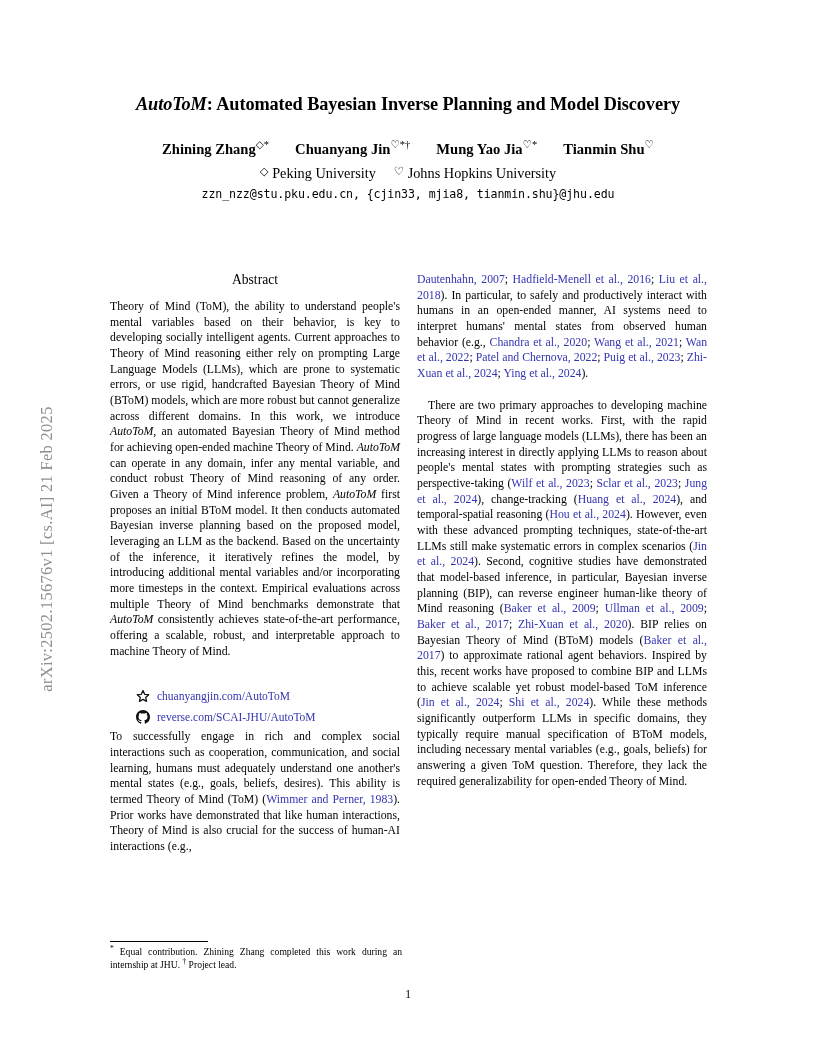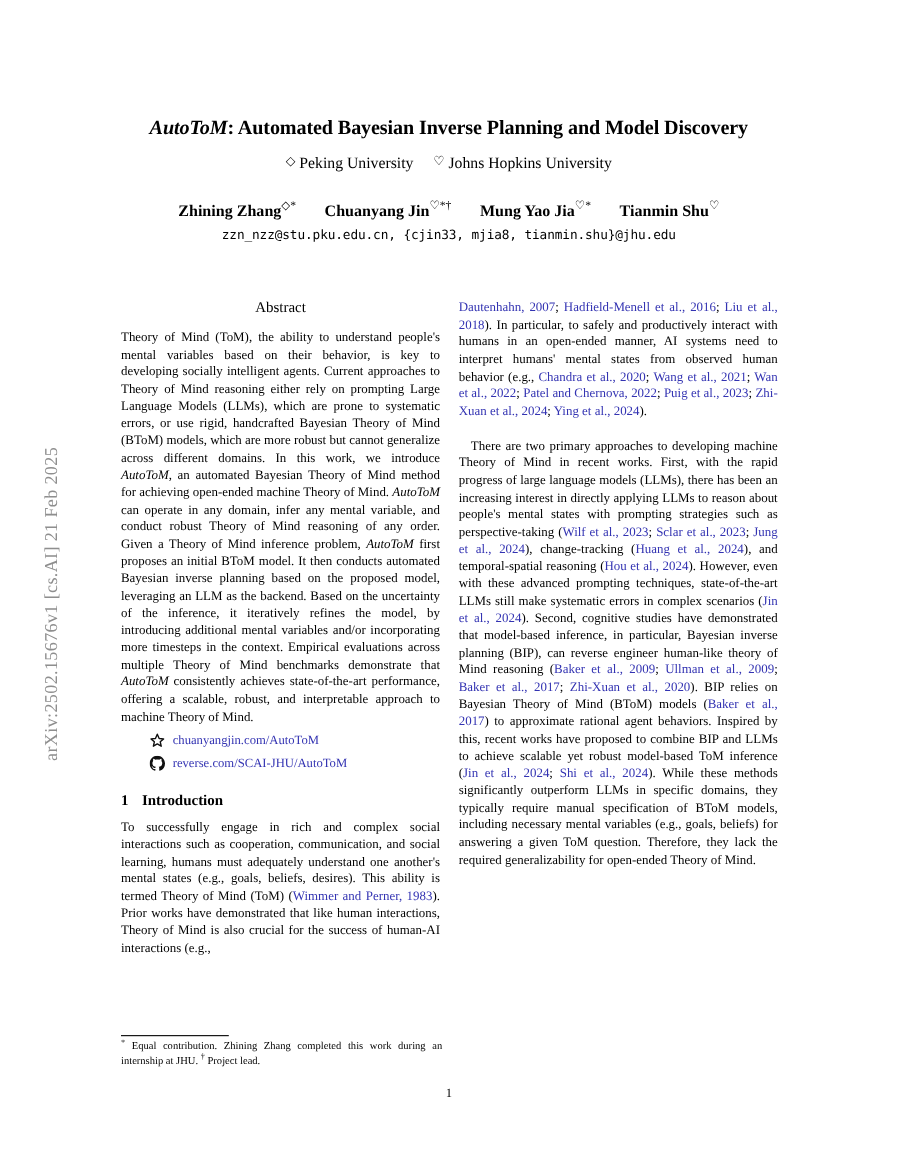--- a/index.html
+++ b/index.html
@@ -47,21 +47,21 @@
     position: absolute;
     left: 108px;
     top: 92px;
     width: 600px;
     text-align: center;
   }
   #paper-title {
     font-size: 18.3px;
     font-weight: bold;
     line-height: 1.33;
-    margin: 12px;
+    margin: 0;
     letter-spacing: -0.1px;
   }
   #paper-title .ital { font-style: italic; }
 
   #authors {
     margin-top: 25px;
     font-size: 14.6px;
     font-weight: bold;
     line-height: 1.2;
   }
@@ -116,21 +116,21 @@
     text-justify: inter-word;
     margin: 0;
     hyphens: none;
   }
   p.body + p.body { text-indent: 11px; margin-top: 16px; }
   .ital { font-style: italic; }
   .cite { color: #3333b2; }
 
   
   #links {
-    margin-top: 5px;
+    margin-top: 28px;
     padding-left: 26px;
     text-align: right;
   }
   .link-row {
     display: flex;
     align-items: center;
     gap: 7px;
     margin-bottom: 4px;
     height: 17px;
   }
@@ -190,26 +190,26 @@
 
 <div id="arxiv-stamp">arXiv:2502.15676v1  [cs.AI]  21 Feb 2025</div>
 
 <div id="page">
 
   <div id="title-block">
     <h1 id="paper-title">
       <span class="ital">AutoToM</span><span>: Automated Bayesian Inverse Planning and Model Discovery</span><br>
     </h1>
 
+    <div id="authors">
+      <span class="author"><span>Zhining Zhang</span><sup class="mark">◇*</sup></span><span class="gap"></span><span class="author"><span>Chuanyang Jin</span><sup class="mark">♡*†</sup></span><span class="gap"></span><span class="author"><span>Mung Yao Jia</span><sup class="mark">♡*</sup></span><span class="gap"></span><span class="author"><span>Tianmin Shu</span><sup class="mark">♡</sup></span>
+    </div>
+
     <div id="affils">
       <span class="sym">◇</span>&nbsp;<span>Peking University</span><span class="gap"></span><span class="sym">♡</span>&nbsp;<span>Johns Hopkins University</span>
-    </div>
-
-    <div id="authors">
-      <span class="author"><span>Zhining Zhang</span><sup class="mark">◇*</sup></span><span class="gap"></span><span class="author"><span>Chuanyang Jin</span><sup class="mark">♡*†</sup></span><span class="gap"></span><span class="author"><span>Mung Yao Jia</span><sup class="mark">♡*</sup></span><span class="gap"></span><span class="author"><span>Tianmin Shu</span><sup class="mark">♡</sup></span>
     </div>
 
     <div id="emails">zzn_nzz@stu.pku.edu.cn, {cjin33, mjia8, tianmin.shu}@jhu.edu</div>
   </div>
 
   <div id="col-left">
 
     <h2 class="abstract-head">Abstract</h2>
 
     <p class="body"><span>Theory of Mind (ToM), the ability to understand people's mental variables based on their behavior, is key to developing socially intelligent agents. Current approaches to Theory of Mind reasoning either rely on prompting Large Language Models (LLMs), which are prone to systematic errors, or use rigid, handcrafted Bayesian Theory of Mind (BToM) models, which are more robust but cannot generalize across different domains. In this work, we introduce </span><span class="ital">AutoToM</span><span>, an automated Bayesian Theory of Mind method for achieving open-ended machine Theory of Mind. </span><span class="ital">AutoToM</span><span> can operate in any domain, infer any mental variable, and conduct robust Theory of Mind reasoning of any order. Given a Theory of Mind inference problem, </span><span class="ital">AutoToM</span><span> first proposes an initial BToM model. It then conducts automated Bayesian inverse planning based on the proposed model, leveraging an LLM as the backend. Based on the uncertainty of the inference, it iteratively refines the model, by introducing additional mental variables and/or incorporating more timesteps in the context. Empirical evaluations across multiple Theory of Mind benchmarks demonstrate that </span><span class="ital">AutoToM</span><span> consistently achieves state-of-the-art performance, offering a scalable, robust, and interpretable approach to machine Theory of Mind.</span></p>
@@ -226,21 +226,20 @@
       <div class="link-row">
         <span class="glyph">
           <svg width="14" height="14" viewBox="0 0 16 16" fill="#111111">
             <path d="M8 0C3.58 0 0 3.58 0 8c0 3.54 2.29 6.53 5.47 7.59.4.07.55-.17.55-.38 0-.19-.01-.82-.01-1.49-2.01.37-2.53-.49-2.69-.94-.09-.23-.48-.94-.82-1.13-.28-.15-.68-.52-.01-.53.63-.01 1.08.58 1.23.82.72 1.21 1.87.87 2.33.66.07-.52.28-.87.51-1.07-1.78-.2-3.64-.89-3.64-3.95 0-.87.31-1.59.82-2.15-.08-.2-.36-1.02.08-2.12 0 0 .67-.21 2.2.82.64-.18 1.32-.27 2-.27s1.36.09 2 .27c1.53-1.04 2.2-.82 2.2-.82.44 1.1.16 1.92.08 2.12.51.56.82 1.27.82 2.15 0 3.07-1.87 3.75-3.65 3.95.29.25.54.73.54 1.48 0 1.07-.01 1.93-.01 2.2 0 .21.15.46.55.38A8.01 8.01 0 0 0 16 8c0-4.42-3.58-8-8-8z"></path>
           </svg>
         </span>
         <span class="link-text">reverse.com/SCAI-JHU/AutoToM</span>
       </div>
     </div>
 
-    <h2 class="section-head"><span class="num">1</span><span>Introduction</span></h2>
 
     <p class="body"><span>To successfully engage in rich and complex social interactions such as cooperation, communication, and social learning, humans must adequately understand one another's mental states (e.g., goals, beliefs, desires). This ability is termed Theory of Mind (ToM) (</span><span class="cite">Wimmer and Perner, 1983</span><span>). Prior works have demonstrated that like human interactions, Theory of Mind is also crucial for the success of human-AI interactions (e.g., </span></p>
   </div>
 
   <div id="col-right">
     <p class="body"><span class="cite">Dautenhahn, 2007</span><span>; </span><span class="cite">Hadfield-Menell et al., 2016</span><span>; </span><span class="cite">Liu et al., 2018</span><span>). In particular, to safely and productively interact with humans in an open-ended manner, AI systems need to interpret humans' mental states from observed human behavior (e.g., </span><span class="cite">Chandra et al., 2020</span><span>; </span><span class="cite">Wang et al., 2021</span><span>; </span><span class="cite">Wan et al., 2022</span><span>; </span><span class="cite">Patel and Chernova, 2022</span><span>; </span><span class="cite">Puig et al., 2023</span><span>; </span><span class="cite">Zhi-Xuan et al., 2024</span><span>; </span><span class="cite">Ying et al., 2024</span><span>).</span></p>
 
     <p class="body"><span>There are two primary approaches to developing machine Theory of Mind in recent works. First, with the rapid progress of large language models (LLMs), there has been an increasing interest in directly applying LLMs to reason about people's mental states with prompting strategies such as perspective-taking (</span><span class="cite">Wilf et al., 2023</span><span>; </span><span class="cite">Sclar et al., 2023</span><span>; </span><span class="cite">Jung et al., 2024</span><span>), change-tracking (</span><span class="cite">Huang et al., 2024</span><span>), and temporal-spatial reasoning (</span><span class="cite">Hou et al., 2024</span><span>). However, even with these advanced prompting techniques, state-of-the-art LLMs still make systematic errors in complex scenarios (</span><span class="cite">Jin et al., 2024</span><span>). Second, cognitive studies have demonstrated that model-based inference, in particular, Bayesian inverse planning (BIP), can reverse engineer human-like theory of Mind reasoning (</span><span class="cite">Baker et al., 2009</span><span>; </span><span class="cite">Ullman et al., 2009</span><span>; </span><span class="cite">Baker et al., 2017</span><span>; </span><span class="cite">Zhi-Xuan et al., 2020</span><span>). BIP relies on Bayesian Theory of Mind (BToM) models (</span><span class="cite">Baker et al., 2017</span><span>) to approximate rational agent behaviors. Inspired by this, recent works have proposed to combine BIP and LLMs to achieve scalable yet robust model-based ToM inference (</span><span class="cite">Jin et al., 2024</span><span>; </span><span class="cite">Shi et al., 2024</span><span>). While these methods significantly outperform LLMs in specific domains, they typically require manual specification of BToM models, including necessary mental variables (e.g., goals, beliefs) for answering a given ToM question. Therefore, they lack the required generalizability for open-ended Theory of Mind.</span></p>
   </div>
 

